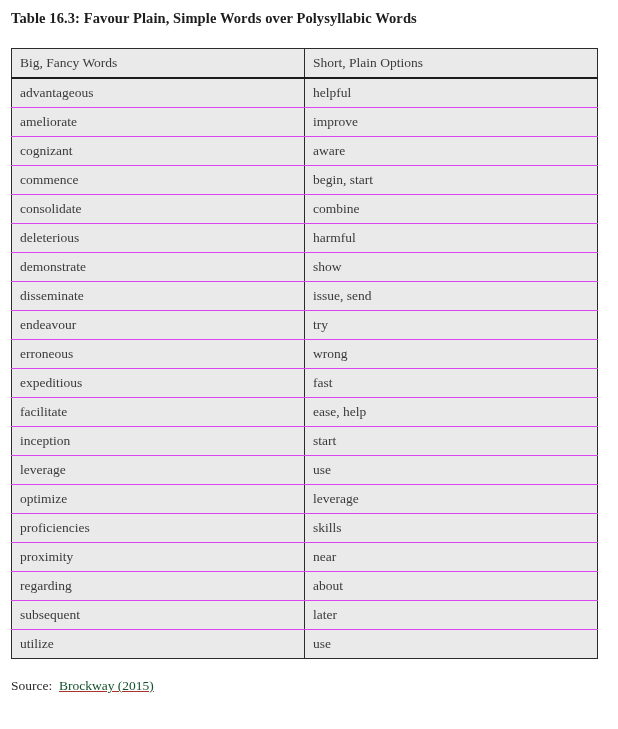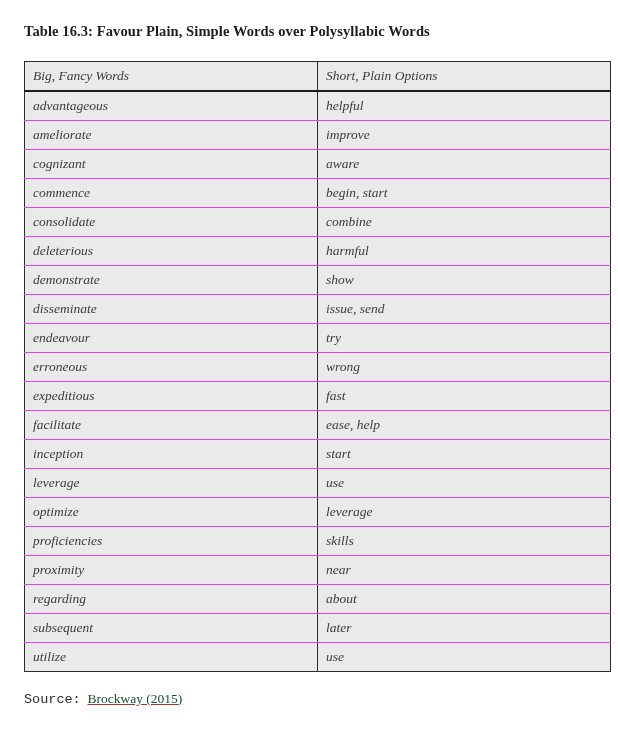--- a/index.html
+++ b/index.html
@@ -12,35 +12,34 @@
     height: 729px;
     font-family: "Liberation Serif", "DejaVu Serif", serif;
     color: #1a1a1a;
     overflow: hidden;
   }
   .page {
     position: relative;
     width: 618px;
     height: 613px;
     box-sizing: border-box;
-    padding: 16px;
+    padding: 3px;
   }
   .table-title {
     font-size: 14.5px;
     font-weight: bold;
     color: #1d1d1d;
     letter-spacing: 0.1px;
     padding: 6px 0 0 8px;
     line-height: 1.3;
     white-space: nowrap;
   }
   .table-wrap {
     margin: 20px 0 2px 8px;
     width: 586px;
-    font-style: italic;
   }
   table.words-table {
     border-collapse: collapse;
     width: 586px;
     table-layout: fixed;
     background: #eaeaea;
     border: 1px solid #2b2b2b;
   }
   table.words-table col.col-a { width: 293px; }
   table.words-table col.col-b { width: 293px; }
@@ -73,21 +72,20 @@
   }
   .source-line {
     margin: 18px 0 0 8px;
     font-size: 13.5px;
     color: #2b2b2b;
     line-height: 18px;
     white-space: nowrap;
   }
   .source-label {
     color: #2b2b2b;
-    font-family: Liberation Mono, monospace;
   }
   .source-link {
     color: #14532d;
     text-decoration: underline;
     text-decoration-color: #a8322d;
     cursor: pointer;
   }
 </style>
 </head>
 <body>

